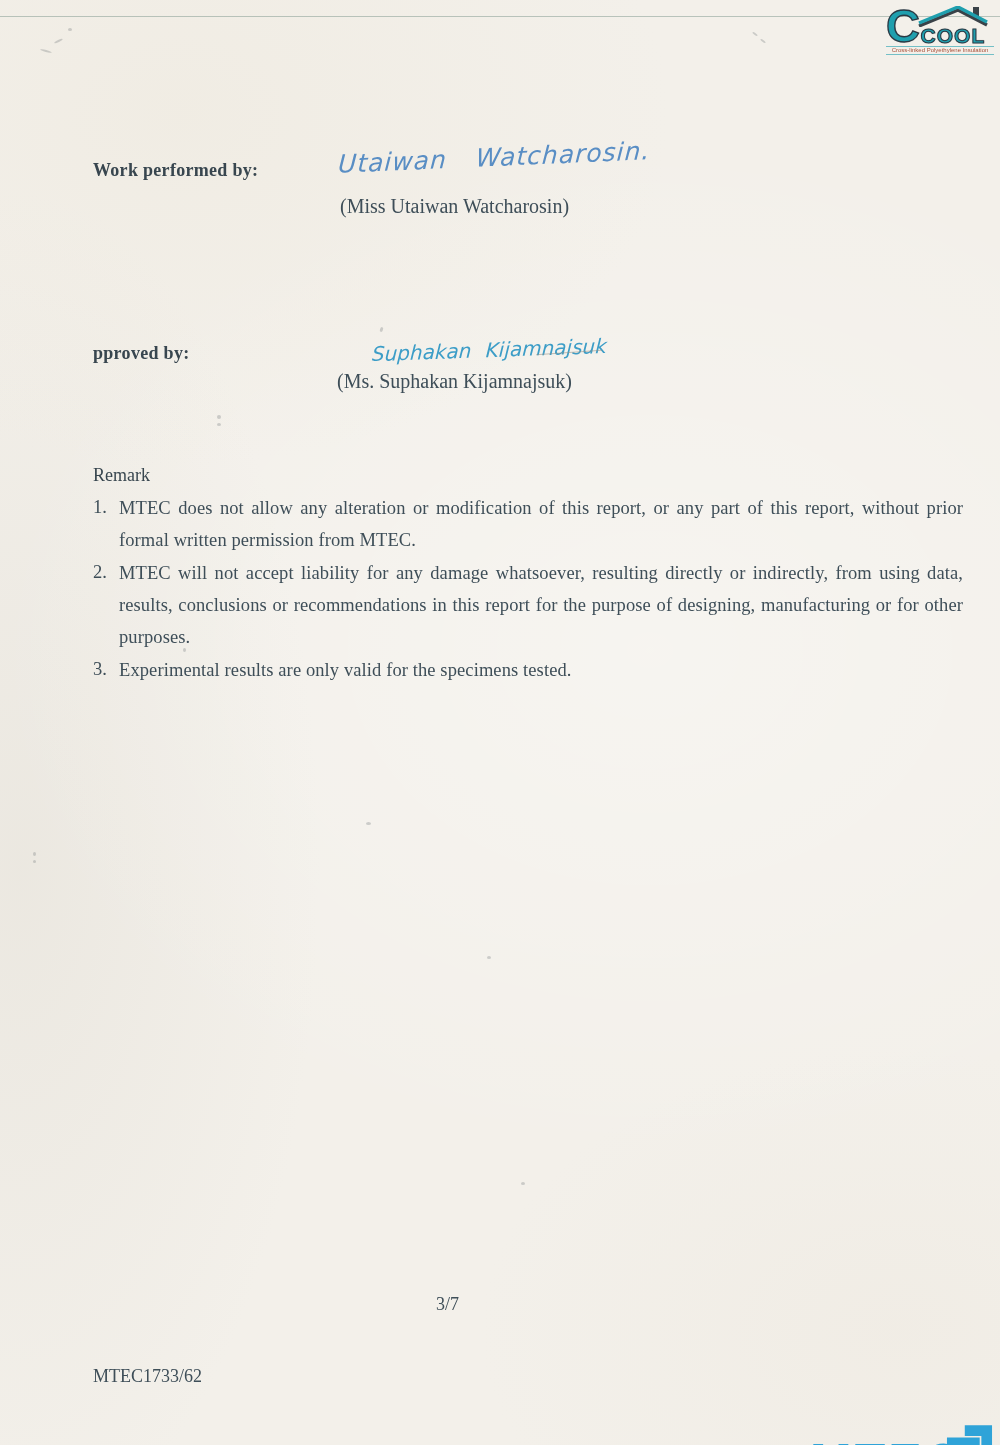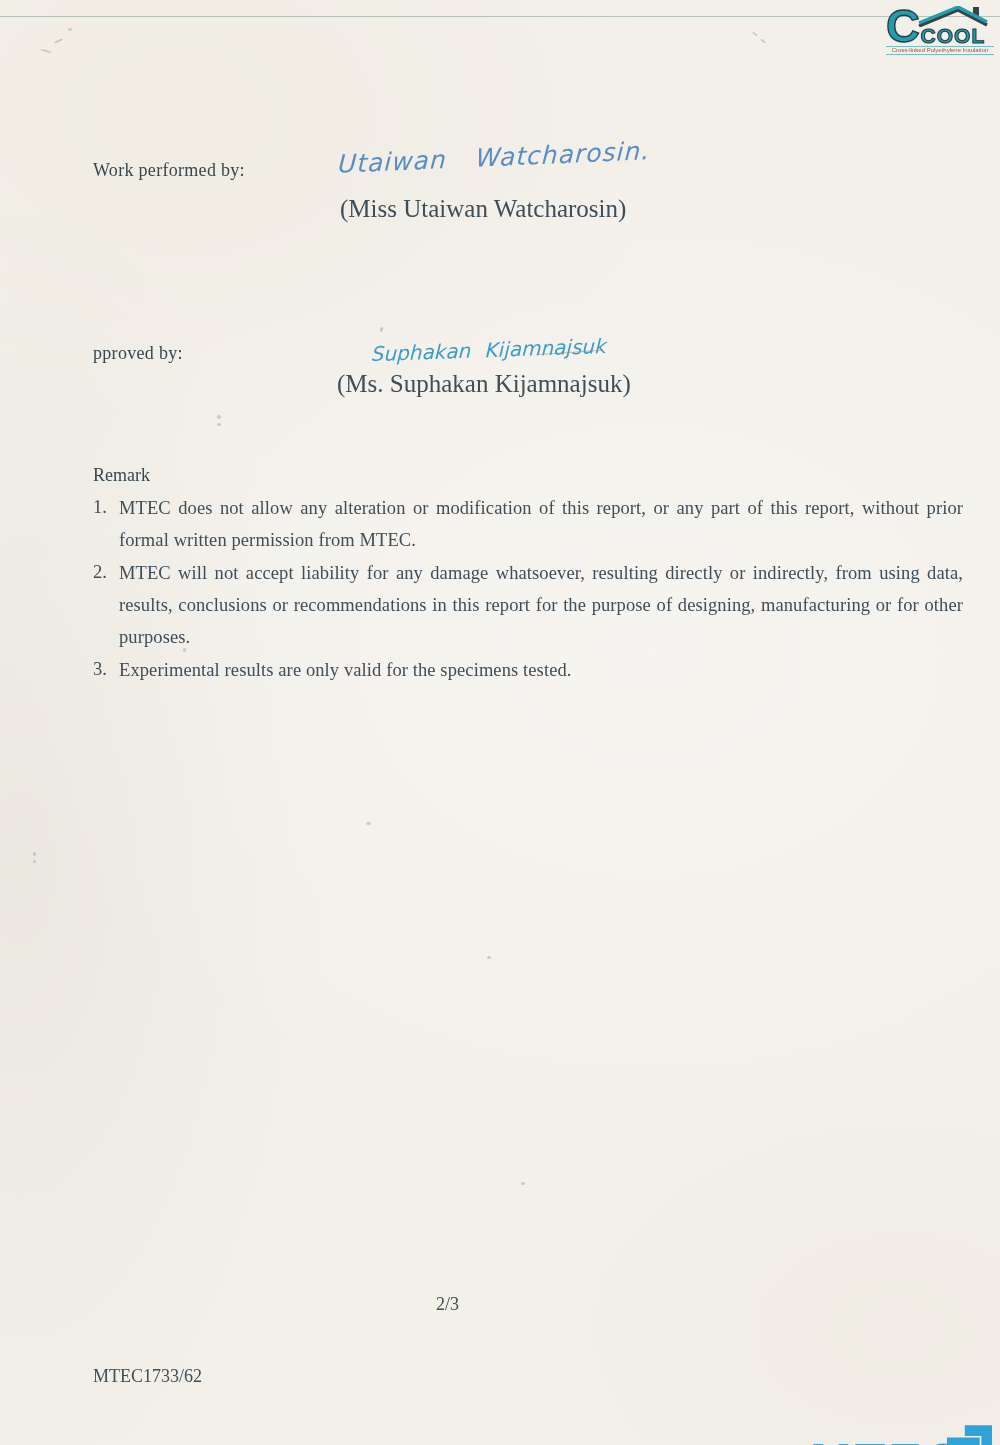--- a/index.html
+++ b/index.html
@@ -34,22 +34,22 @@
     -webkit-text-stroke:1px #2b3a45;text-shadow:0 0 1px #2b3a45;
   }
   .cc-tagline{
     margin-top:1px;width:108px;text-align:center;
     font-family:"Liberation Sans",sans-serif;font-size:6px;line-height:7px;
     color:#a8503a;border-top:1px solid rgba(31,159,174,.6);border-bottom:1px solid rgba(31,159,174,.6);
     white-space:nowrap;overflow:hidden;
   }
 
   
-  .label-bold{font-weight:normal;font-size:18px;letter-spacing:.3px;color:#38464f;}
-  .printed-name{font-size:25px;color:#3e4e58;}
+  .label-bold{font-weight:bold;font-size:18px;letter-spacing:.3px;color:#38464f;}
+  .printed-name{font-size:20px;color:#3e4e58;}
   .handwriting{
     font-family:"DejaVu Sans",sans-serif;font-style:italic;
     white-space:nowrap;
   }
   .sig1{left:338px;top:143px;font-size:25px;color:#4d86c2;transform:rotate(-2.5deg) skewX(-6deg);word-spacing:20px;letter-spacing:1px;opacity:.92;}
   .sig2{left:372px;top:338px;font-size:20px;color:#3399c6;transform:rotate(-2deg) skewX(-5deg);word-spacing:8px;opacity:.95;}
   .sig2-line{left:536px;top:352px;width:66px;height:1px;background:rgba(150,145,135,.55);transform:rotate(-4deg);}
 
   
   .remark-head{left:93px;top:465px;font-weight:normal;font-size:18px;color:#38464f;}
@@ -120,21 +120,21 @@
     <span class="remark-num">2.</span>
     <span class="remark-txt">MTEC will not accept liability for any damage whatsoever, resulting directly or indirectly, from using data, results, conclusions or recommendations in this report for the purpose of designing, manufacturing or for other purposes.</span>
   </div>
   <div class="remark-item">
     <span class="remark-num">3.</span>
     <span class="remark-txt">Experimental results are only valid for the specimens tested.</span>
   </div>
 </div>
 
 <div class="abs doc-number">MTEC1733/62</div>
-<div class="abs page-number">2/3</div>
+<div class="abs page-number">3/7</div>
 
 <div class="abs mtec">
   <span class="mtec-word">MTEC</span>
   <svg class="mtec-chevrons" width="62" height="62" viewBox="0 0 64 64">
     <g transform="rotate(-45 32 32)" fill="none" stroke="#2fa3d8" stroke-width="11">
       <polyline points="16,10 36,30 16,50"></polyline>
       <polyline points="38,14 54,30 38,46"></polyline>
     </g>
   </svg>
   <span class="mtec-tagline">a member of NSTDA</span>

